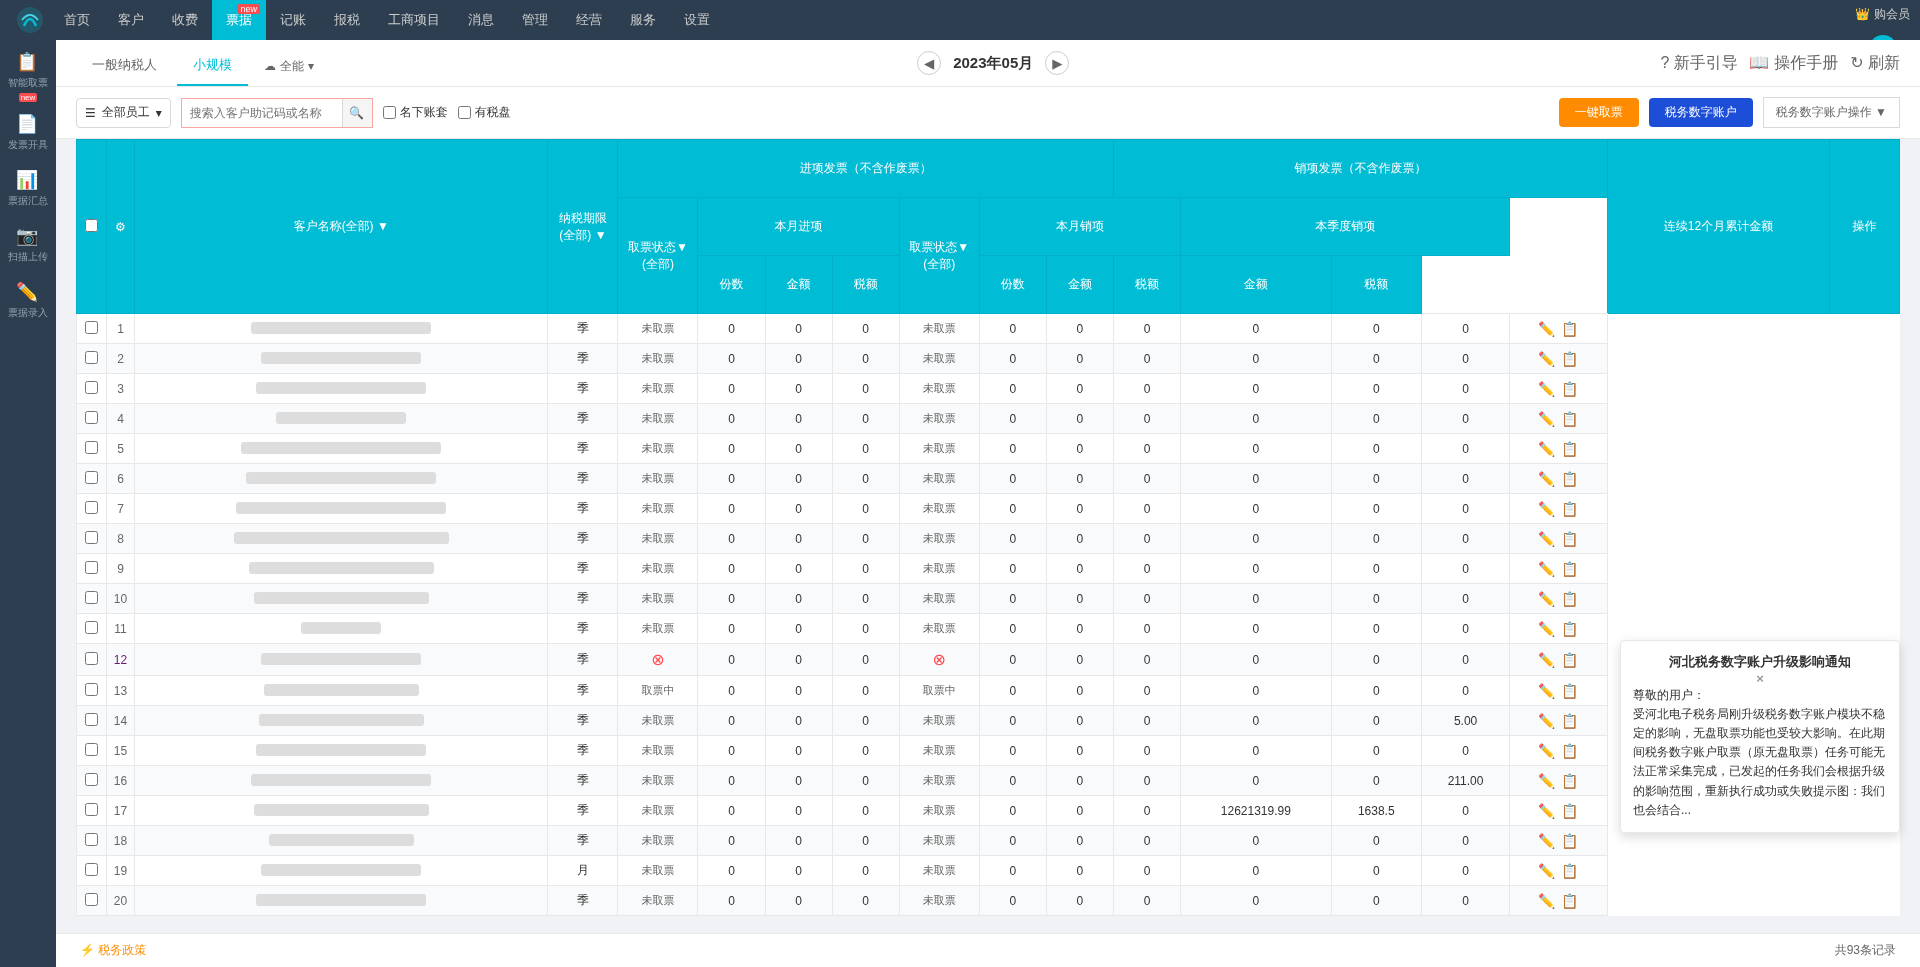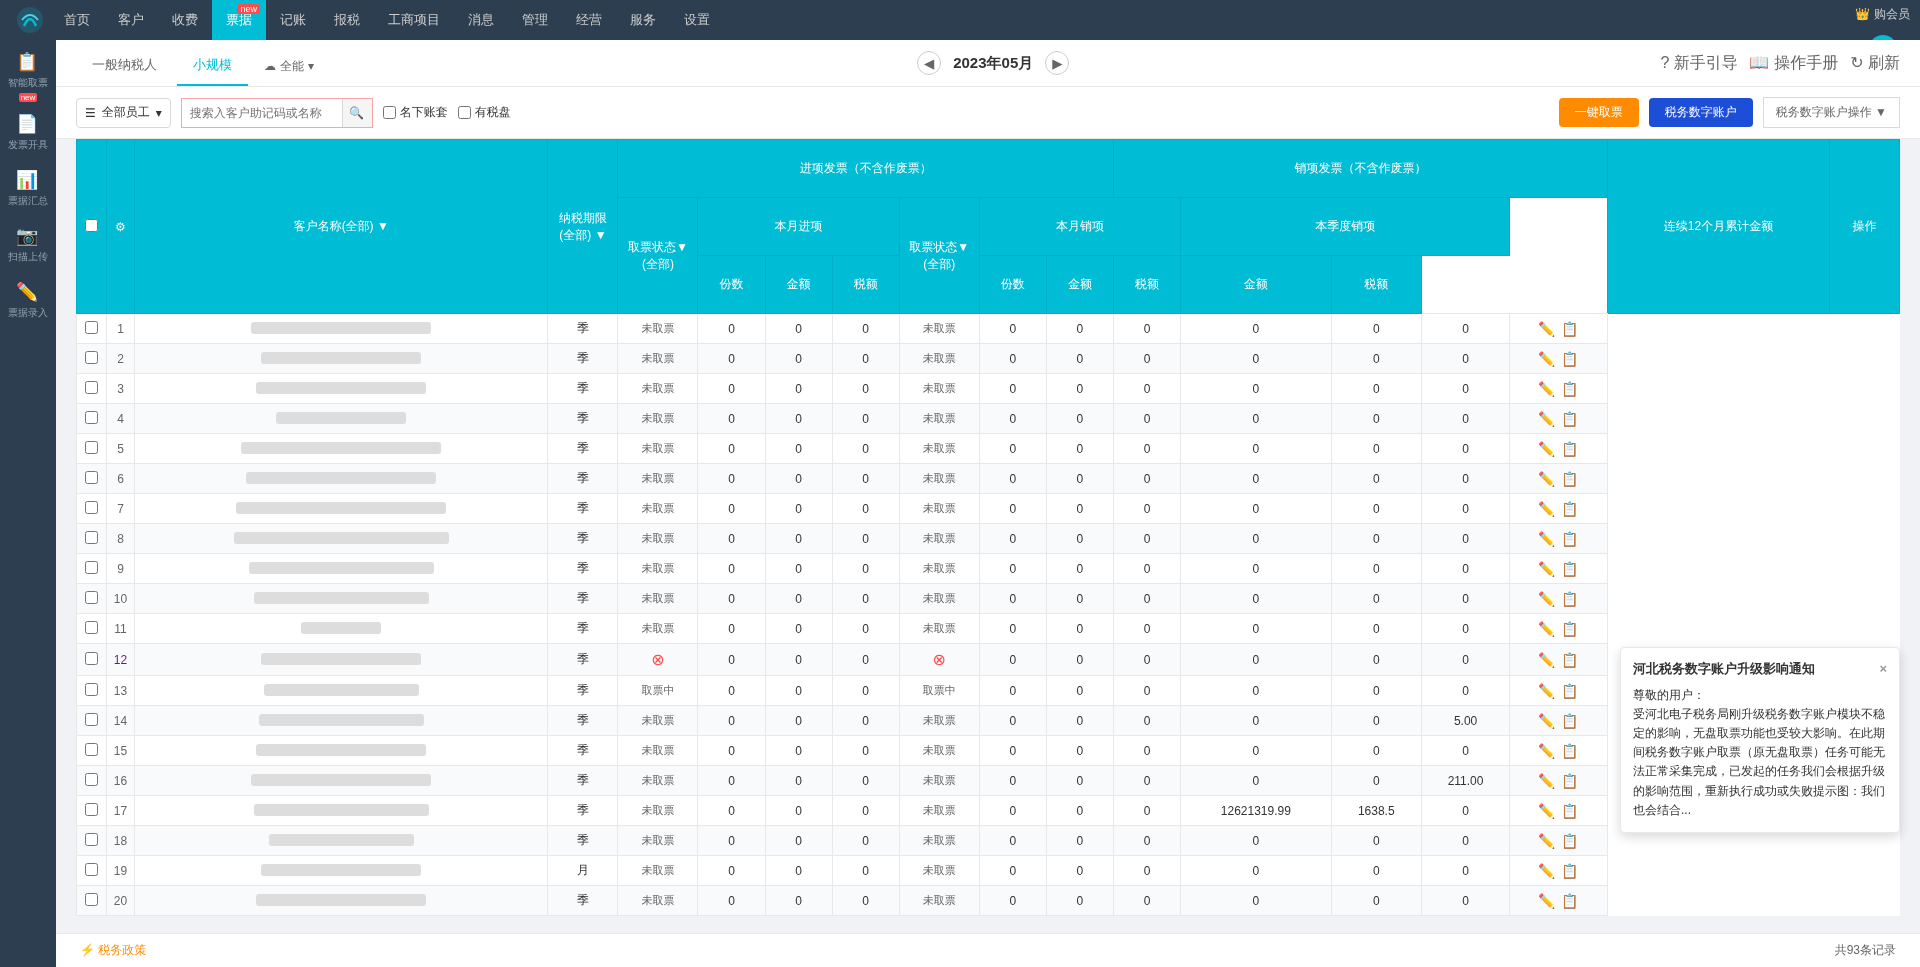--- a/index.html
+++ b/index.html
@@ -52,21 +52,21 @@
     .status-tag { font-size: 11px; color: #666; }
     .action-icons { display: flex; align-items: center; justify-content: center; gap: 6px; }
     .action-icon { color: #00bcd4; cursor: pointer; font-size: 14px; }
 
     
     .table-footer { background: #fff; padding: 8px 24px; border-top: 1px solid #e8e8e8; font-size: 12px; color: #666; display: flex; align-items: center; }
     .footer-orange { color: #ff8c00; cursor: pointer; }
 
     
     .notification-popup { position: absolute; right: 20px; bottom: 100px; width: 280px; background: #fff; border: 1px solid #e8e8e8; border-radius: 4px; box-shadow: 0 4px 12px rgba(0,0,0,0.15); padding: 12px; z-index: 100; }
-    .notif-header { display: flex; align-items: center; justify-content: space-between; margin-bottom: 8px; font-size: 13px; font-weight: bold; }
+    .notif-header { display: flex; align-items: center; justify-content: space-between; font-size: 13px; font-weight: bold; flex-direction: column; }
     .notif-close { cursor: pointer; color: #999; }
     .notif-body { font-size: 12px; color: #333; line-height: 1.6; }
 
     .table-container { position: relative; }
 
     .filter-bar-row { background: #fff; padding: 10px 20px; display: flex; align-items: center; gap: 10px; border-bottom: 1px solid #e8e8e8; }
   </style>
 </head>
 <body>
 

